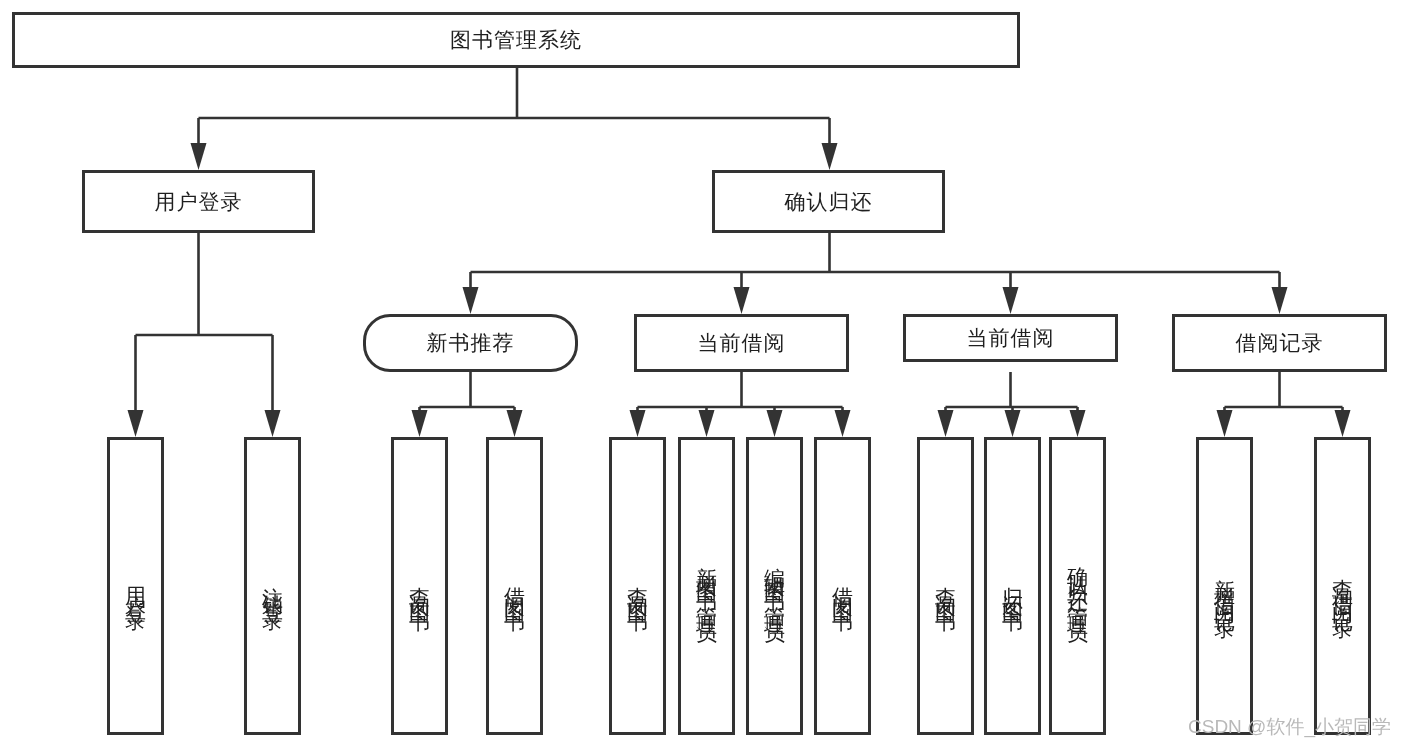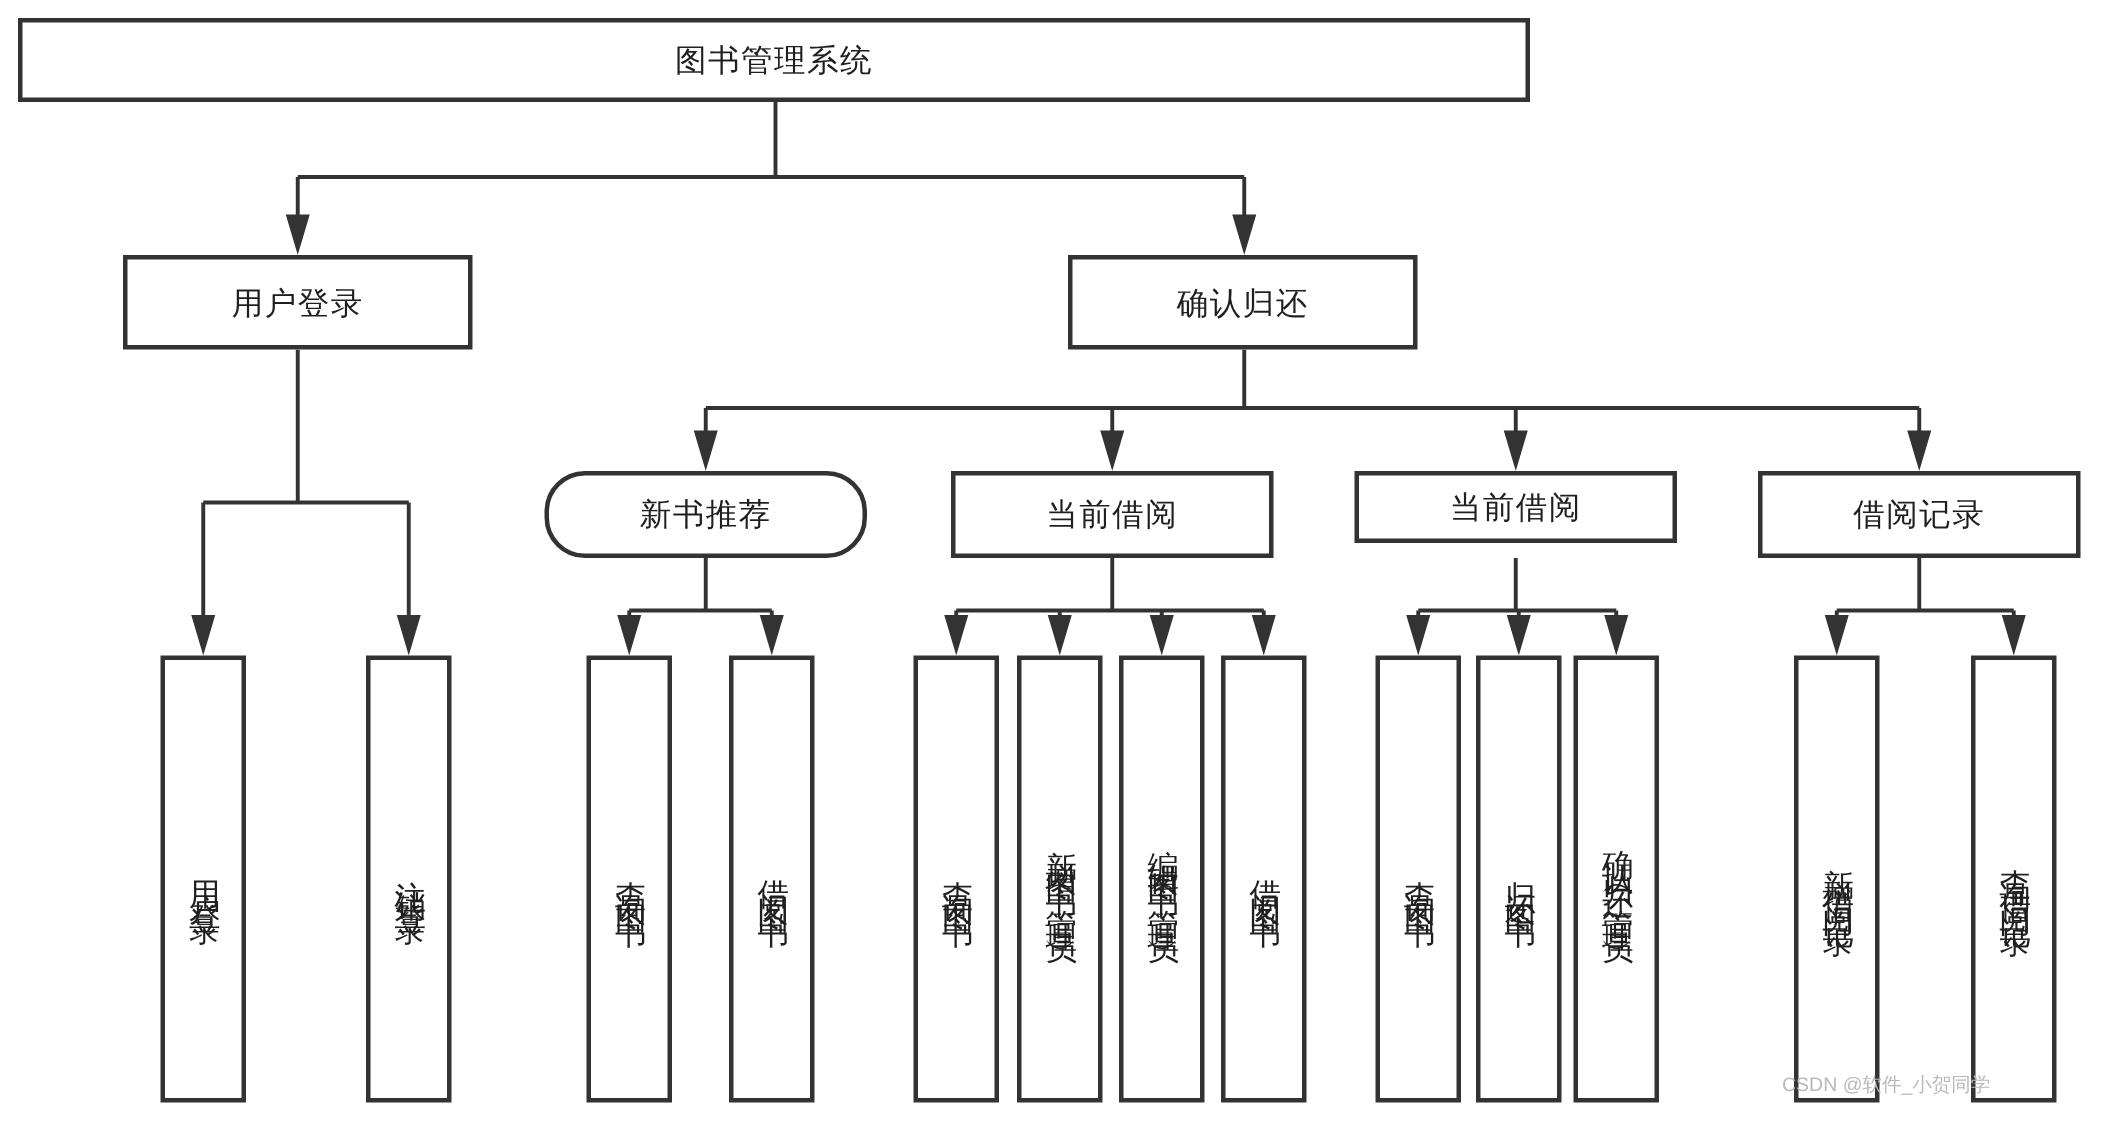--- a/index.html
+++ b/index.html
@@ -17,21 +17,21 @@
     display:flex; align-items:center; justify-content:center;
     font-size:21px; letter-spacing:1px;
   }
   .leaf { width:57px; top:437px; height:298px; }
   .leaf .vtext {
     writing-mode:vertical-rl; text-orientation:mixed;
     letter-spacing:8px; font-size:21px; color:var(--text);
   }
   .watermark {
     position:absolute; left:1188px; top:714px; width:210px;
-    font-size:13px; color:var(--wm); white-space:nowrap; z-index:5;
+    font-size:19px; color:var(--wm); white-space:nowrap; z-index:5;
   }
 </style>
 </head>
 <body>
 
 <div class="canvas">
 
   <svg class="connectors" viewBox="0 0 1405 747" xmlns="http://www.w3.org/2000/svg">
 
     <path d="M517 68 V118 M198.5 118 H829.5 M198.5 118 V152 M829.5 118 V152"></path>

